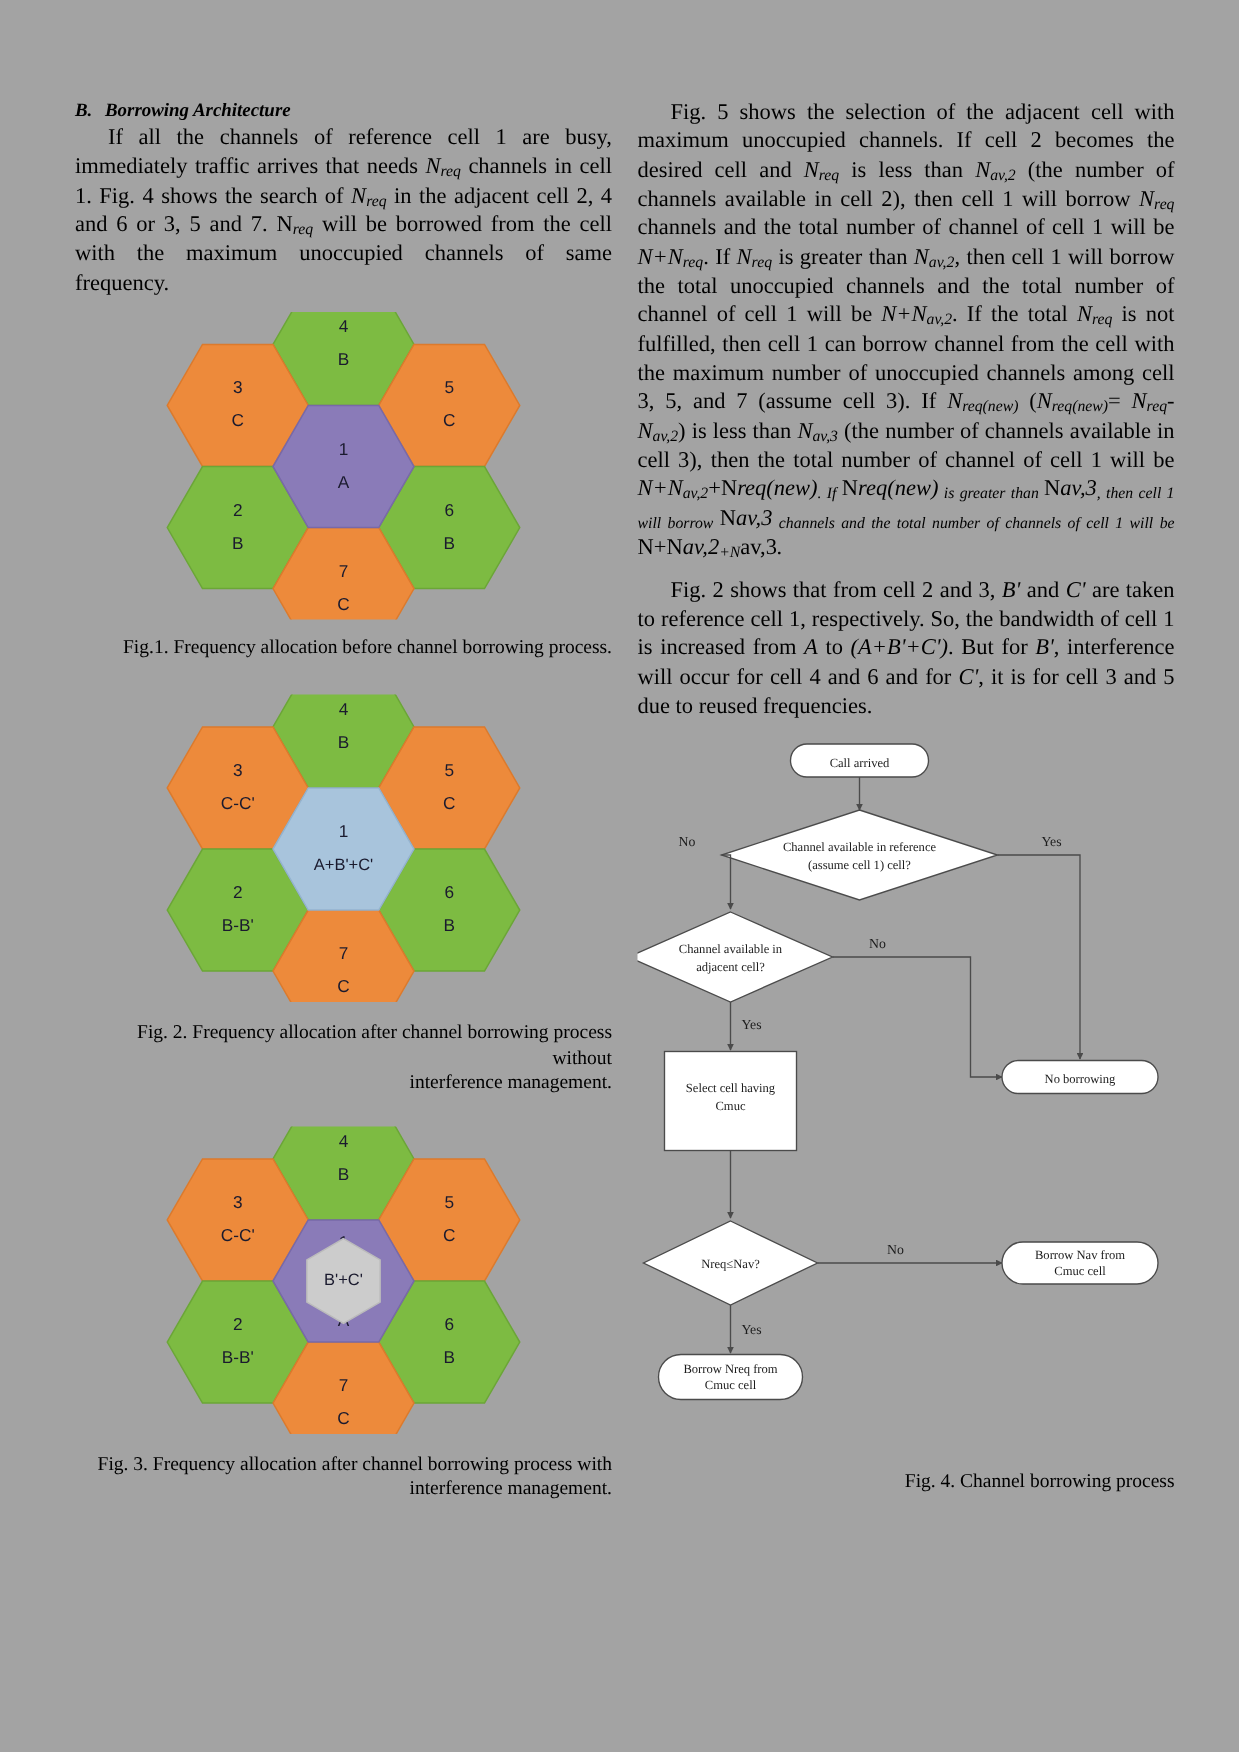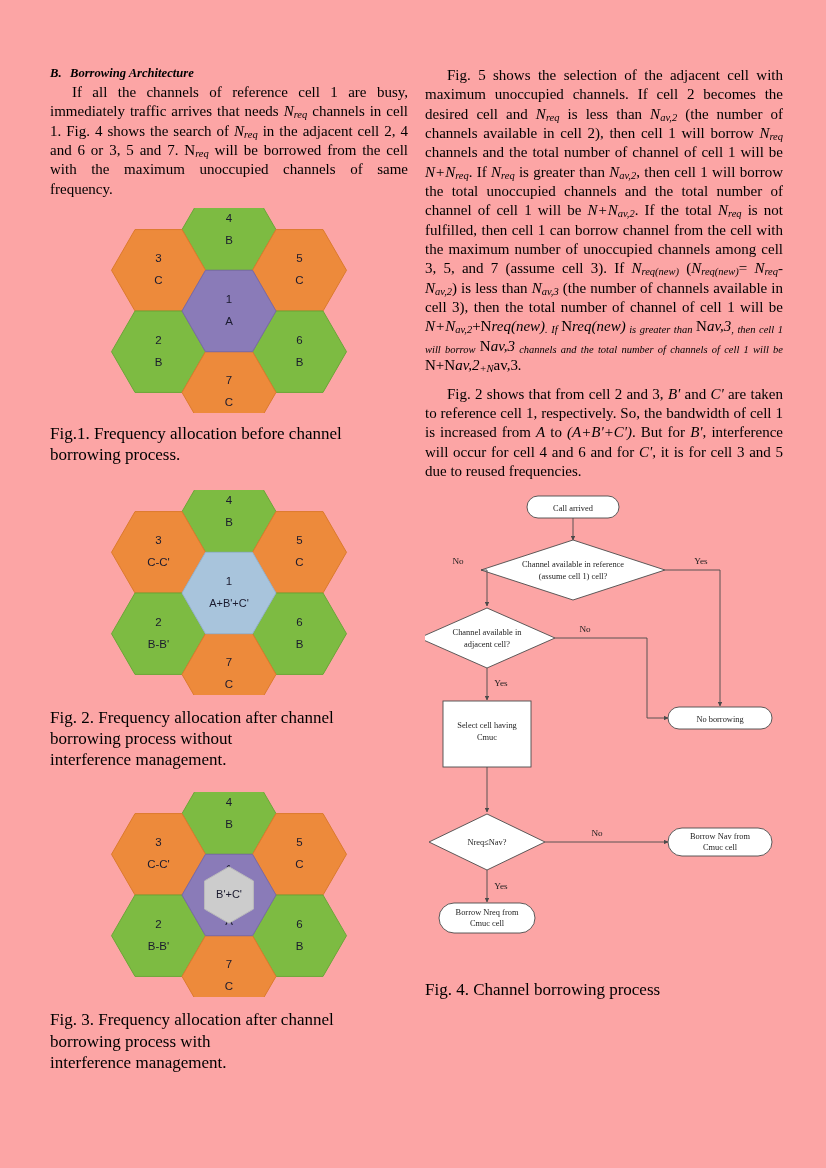--- a/index.html
+++ b/index.html
@@ -8,21 +8,21 @@
     background: #ffffff;
   }
   body {
     font-family: "Liberation Serif", serif;
     color: #000000;
   }
   .page {
     position: relative;
     width: 826px;
     height: 1168px;
-    background: #fca5a5;
+    background: #a3a3a3;
     overflow: hidden;
   }
 
   
   .col {
     position: absolute;
     width: 358px;
     top: 66px;
   }
   .col-left  { left: 50px; }
@@ -49,22 +49,22 @@
   }
   i { font-style: italic; }
   sub {
     font-size: 70%;
     font-style: italic;
     vertical-align: -0.22em;
     line-height: 0;
   }
 
   .caption {
-    font-size: 17px;
-    text-align: left;
+    font-size: 13px;
+    text-align: right;
     line-height: 1.25;
     margin: 0;
   }
 
   
   .hexfig {
     position: relative;
     width: 358px;
     height: 205px;
     margin: 0 auto;

